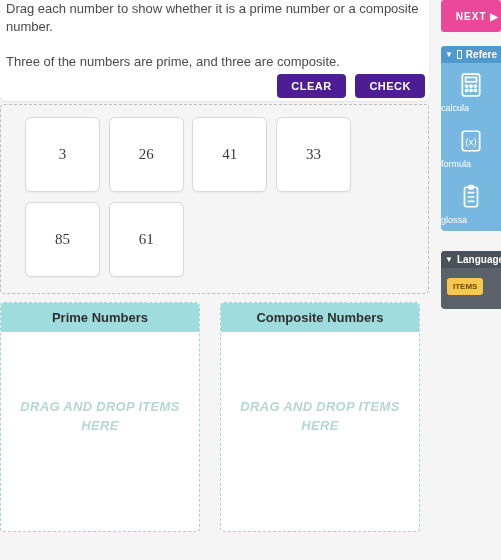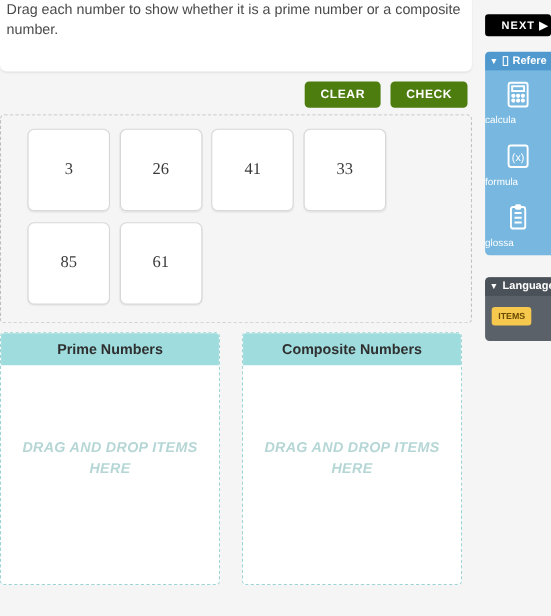--- a/index.html
+++ b/index.html
@@ -31,21 +31,21 @@
     width: 429px;
     text-align: right;
     padding: 6px 4px 0 0;
   }
   .btn {
     display: inline-block;
     font-size: 11px;
     font-weight: 700;
     letter-spacing: .5px;
     color: #ffffff;
-    background: #4d7c0f;
+    background: #4c1d95;
     border: none;
     border-radius: 4px;
     padding: 6px 14px;
     margin-left: 6px;
     cursor: pointer;
   }
 
   
   .pool {
     position: absolute;
@@ -115,32 +115,31 @@
   }
 
   
   .sidebar {
     position: absolute;
     right: 0; top: 0;
     width: 60px; 
     height: 560px;
   }
   .next-bar {
-    height: 20px;
-    background: #000000;
+    height: 32px;
+    background: #ec4899;
     color: #ffffff;
     font-size: 10px;
     font-weight: 700;
     letter-spacing: 1px;
     display: flex;
     align-items: center;
     justify-content: flex-end;
     padding: 0 2px 0 0;
     border-radius: 3px;
-    margin-top: 13px;
   }
   .side-panel {
     margin-top: 14px;
     background: #78b8e0;
     border-radius: 4px 0 0 4px;
     overflow: hidden;
   }
   .side-title {
     background: #4f99cf;
     color: #ffffff;
@@ -178,20 +177,21 @@
     padding: 4px 6px;
     border-radius: 3px;
     margin: 10px 0 14px 6px;
   }
 </style>
 </head>
 <body>
 
 <div class="question-card">
   <p>Drag each number to show whether it is a prime number or a composite number.</p>
+  <p>Three of the numbers are prime, and three are composite.</p>
 </div>
 
 <div class="btn-row">
   <button class="btn">CLEAR</button>
   <button class="btn">CHECK</button>
 </div>
 
 <div class="pool">
   <div class="tile">3</div>
   <div class="tile">26</div>

